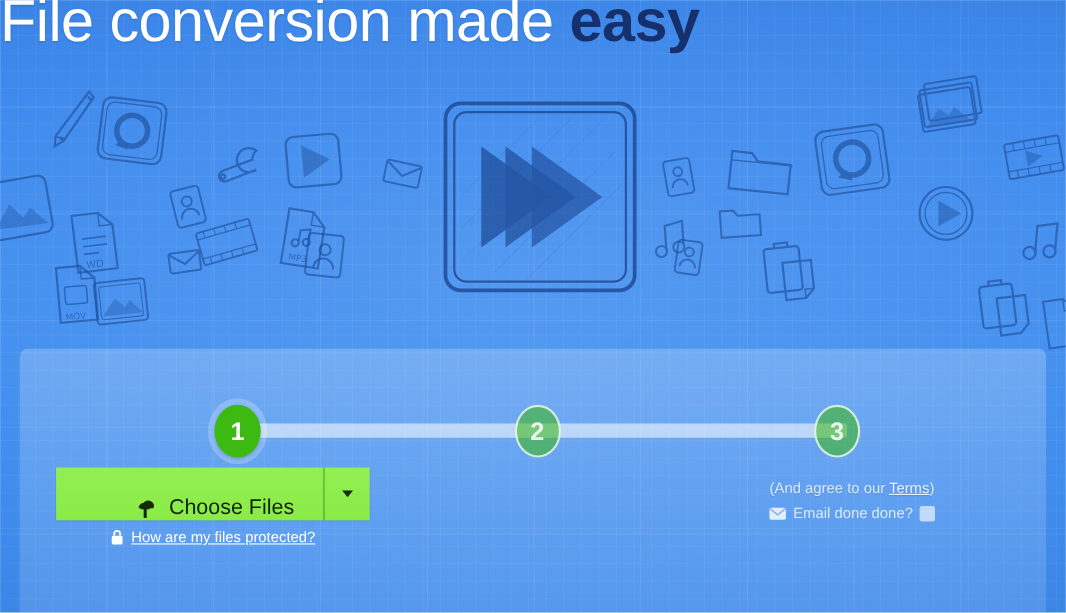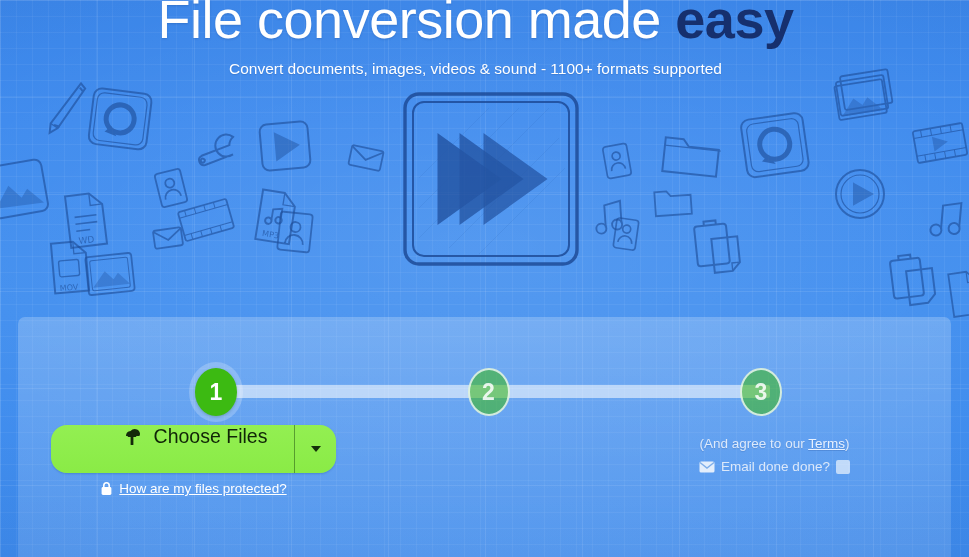--- a/index.html
+++ b/index.html
@@ -33,21 +33,21 @@
     position: absolute; inset: 0;
     background: radial-gradient(ellipse 120% 90% at 50% 45%,
                 rgba(255,255,255,0.10) 0%, rgba(255,255,255,0.0) 55%,
                 rgba(10,60,140,0.16) 100%);
     pointer-events: none;
   }
 
   
   .hero {
     position: absolute; top: 0; left: 0; right: 18px;
-    text-align: center;
+    text-align: left;
     z-index: 6;
   }
   .headline {
     margin-top: -9px;
     font-size: 54px;
     line-height: 1.05;
     font-weight: 400;
     color: #ffffff;
     letter-spacing: -0.5px;
     text-shadow: 0 1px 2px rgba(20,60,130,0.25);
@@ -151,24 +151,24 @@
     align-items: flex-start;
   }
   .col { position: relative; }
   .col-1 { width: 285px; }
   .col-2 { width: 227px; }
   .col-3 { width: 287px; }
 
   .btn {
     width: 100%; height: 48px;
     border: none;
-    border-radius: 16px;
+    border-radius: 0;
     font-family: "Liberation Sans", sans-serif;
     font-size: 19px;
-    display: flex; align-items: flex-start; justify-content: center;
+    display: flex; align-items: flex-end; justify-content: center;
     position: relative;
     cursor: pointer;
   }
   .btn-primary {
     background: linear-gradient(180deg,#93ef52 0%,#8aeb46 100%);
     color: #14290a;
     box-shadow: 0 1px 2px rgba(20,60,130,0.25);
   }
   .btn-primary .label { font-size: 19.5px; color: #102507; }
   .btn-primary .upload-icon { margin-right: 10px; display: flex; }
@@ -471,21 +471,20 @@
     </svg>
   </div>
 
   <div class="vignette"></div>
 
   <div class="hero">
     <h1 class="headline">
       <span>File conversion made</span>
       <span class="accent">easy</span>
     </h1>
-    <div class="subtitle">Convert documents, images, videos &amp; sound - 1100+ formats supported</div>
   </div>
 
   <div class="panel">
 
     <div class="stepper">
       <div class="track"></div>
 
       <div class="step step-1">
         <div class="halo"></div>
         <div class="bubble"></div>

